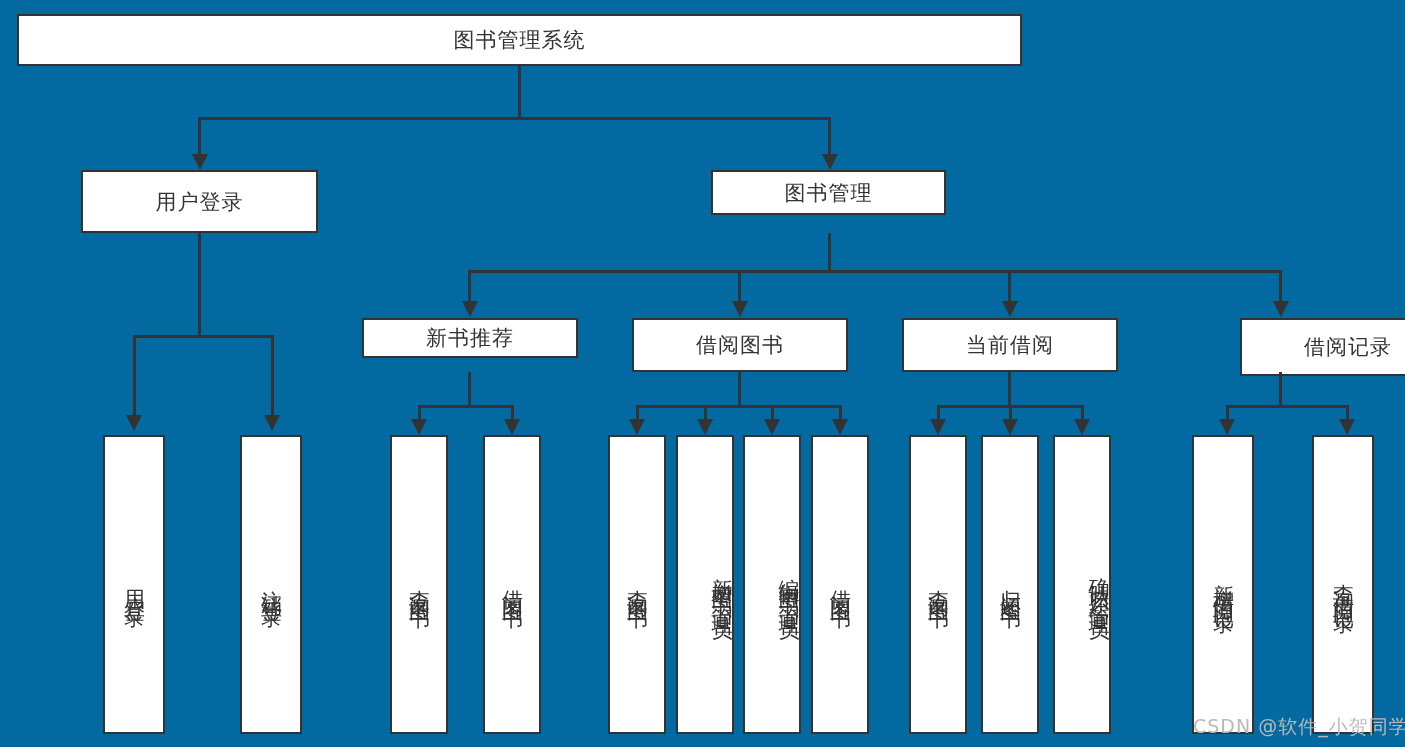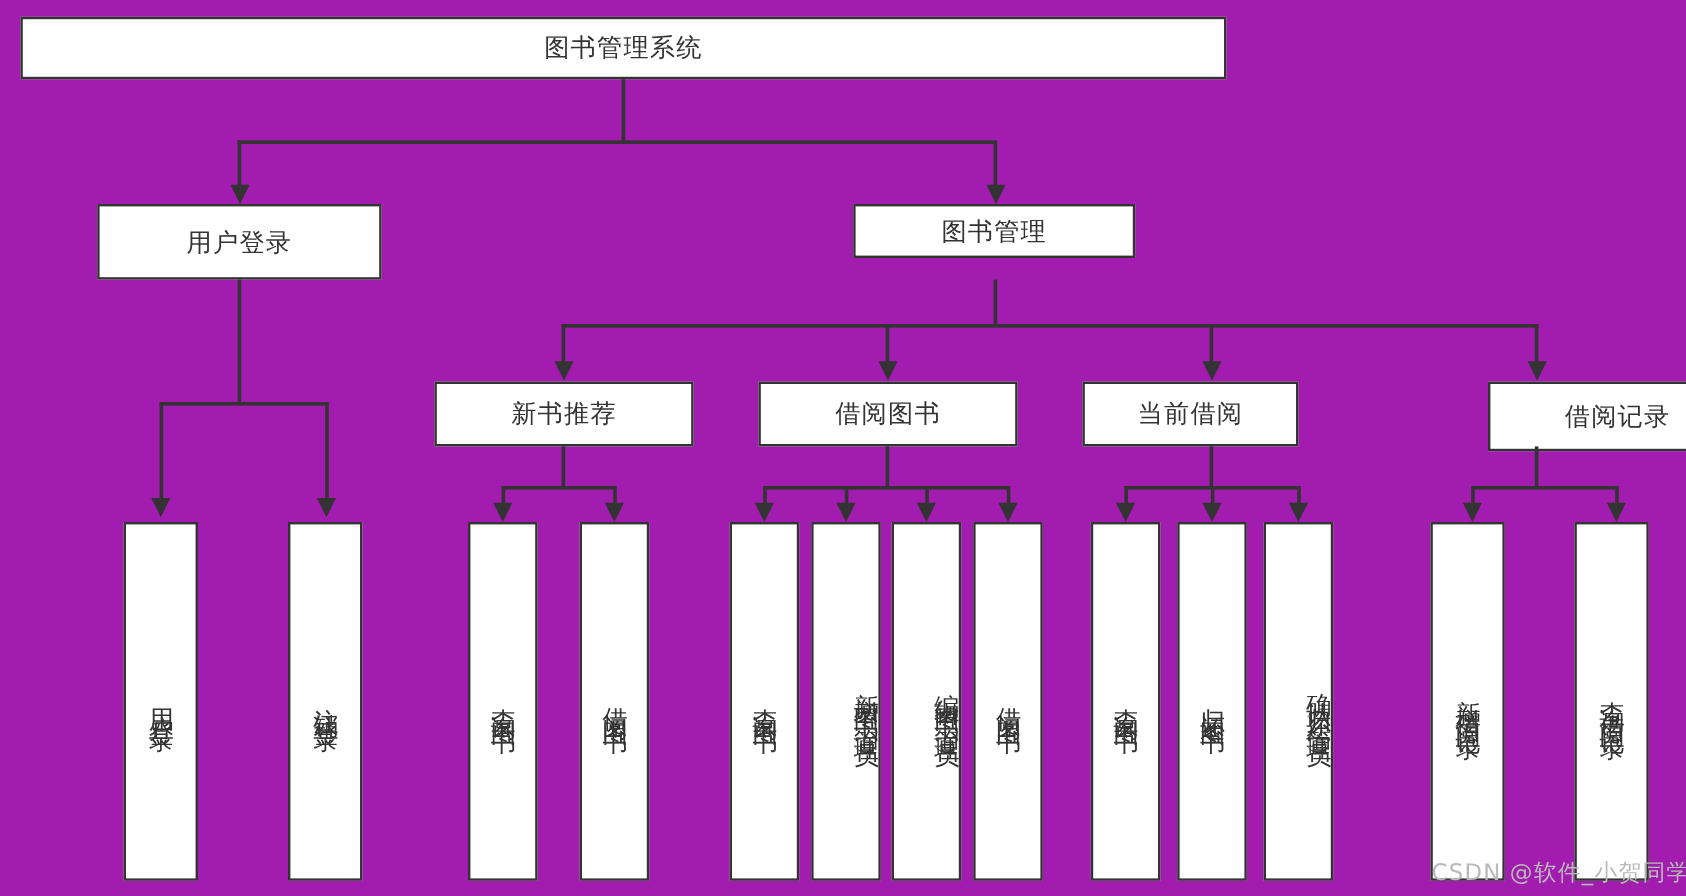--- a/index.html
+++ b/index.html
@@ -1,17 +1,17 @@
 <!DOCTYPE html>
 <html><head>
 <meta charset="utf-8">
 <style>
   html,body{margin:0;padding:0;background:#ffffff;}
   body{font-family:"DejaVu Sans","Liberation Sans",sans-serif;}
-  #canvas{position:relative;width:1405px;height:747px;background:#a21caf;overflow:hidden;}
+  #canvas{position:relative;width:1405px;height:747px;background:#0369a1;overflow:hidden;}
   .node{position:absolute;box-sizing:border-box;border:2.5px solid #333333;background:#ffffff;
         display:flex;align-items:center;justify-content:center;color:#333333;}
   .node.h{font-size:21px;letter-spacing:1px;}
   .leaf{position:absolute;box-sizing:border-box;border:2.5px solid #333333;background:#ffffff;
         display:flex;justify-content:center;color:#333333;font-size:21px;
         writing-mode:vertical-rl;text-orientation:upright;letter-spacing:6px;line-height:1;}
   .leaf.mid{align-items:center;}
   .leaf.top{align-items:flex-start;padding-top:6px;}
   .leaf .txt{white-space:nowrap;}
   .conn{position:absolute;background:#333333;}
@@ -55,27 +55,27 @@
   <div class="conn hline" style="left:468px;top:270px;width:814px;"></div>
   <div class="conn vline" style="left:468px;top:270px;height:33px;"></div>
   <div class="arrow" style="left:462px;top:301px;"></div>
   <div class="conn vline" style="left:738px;top:270px;height:33px;"></div>
   <div class="arrow" style="left:732px;top:301px;"></div>
   <div class="conn vline" style="left:1008px;top:270px;height:33px;"></div>
   <div class="arrow" style="left:1002px;top:301px;"></div>
   <div class="conn vline" style="left:1279px;top:270px;height:33px;"></div>
   <div class="arrow" style="left:1273px;top:301px;"></div>
 
-  <div class="node h" style="left:362px;top:318px;width:216px;height:54px;">
+  <div class="node h" style="left:362px;top:318px;width:216px;height:40px;">
     <span>新书推荐</span>
   </div>
   <div class="node h" style="left:632px;top:318px;width:216px;height:54px;">
     <span>借阅图书</span>
   </div>
-  <div class="node h" style="left:902px;top:318px;width:180px;height:54px;">
+  <div class="node h" style="left:902px;top:318px;width:216px;height:54px;">
     <span>当前借阅</span>
   </div>
   <div class="node h" style="left:1240px;top:318px;width:216px;height:58px;">
     <span>借阅记录</span>
   </div>
 
   <div class="conn vline" style="left:468px;top:372px;height:35px;"></div>
   <div class="conn hline" style="left:418px;top:405px;width:95px;"></div>
   <div class="conn vline" style="left:418px;top:405px;height:16px;"></div>
   <div class="arrow" style="left:411px;top:419px;"></div>

